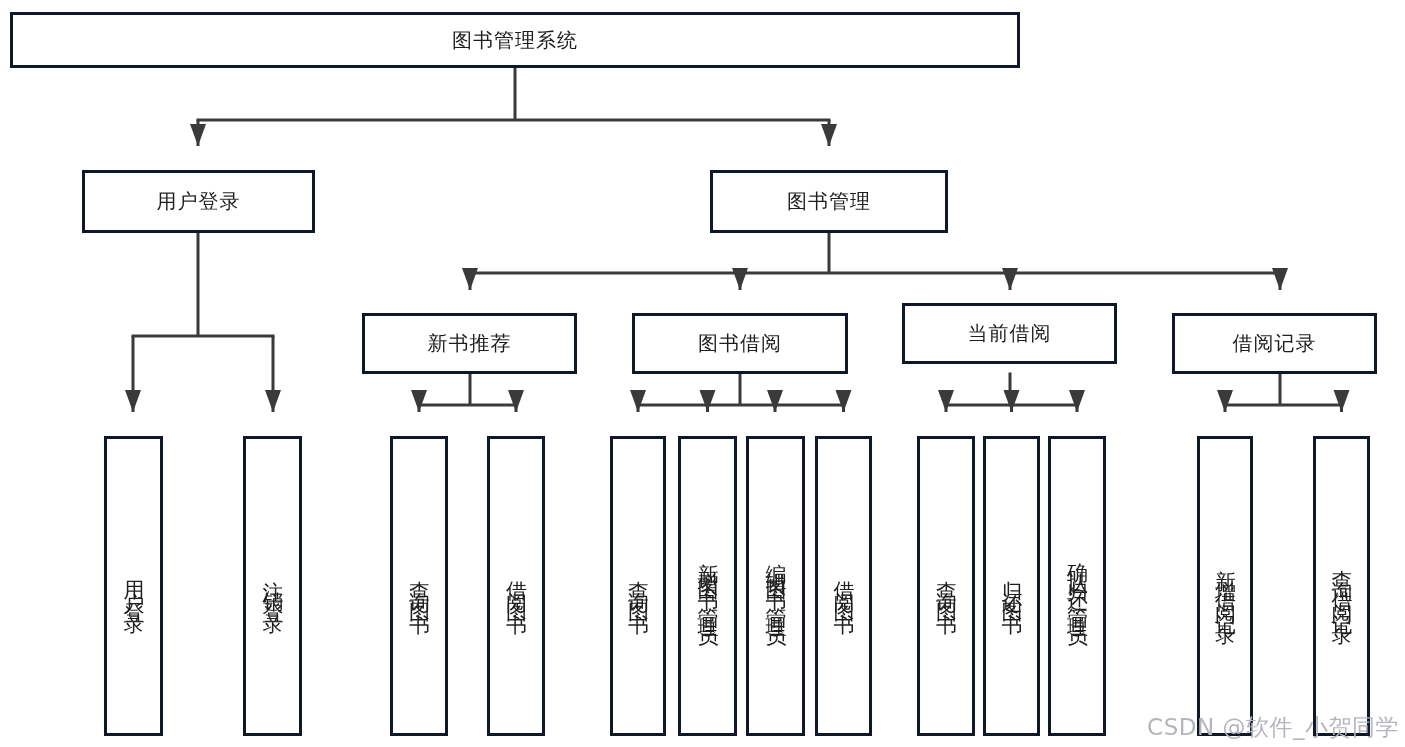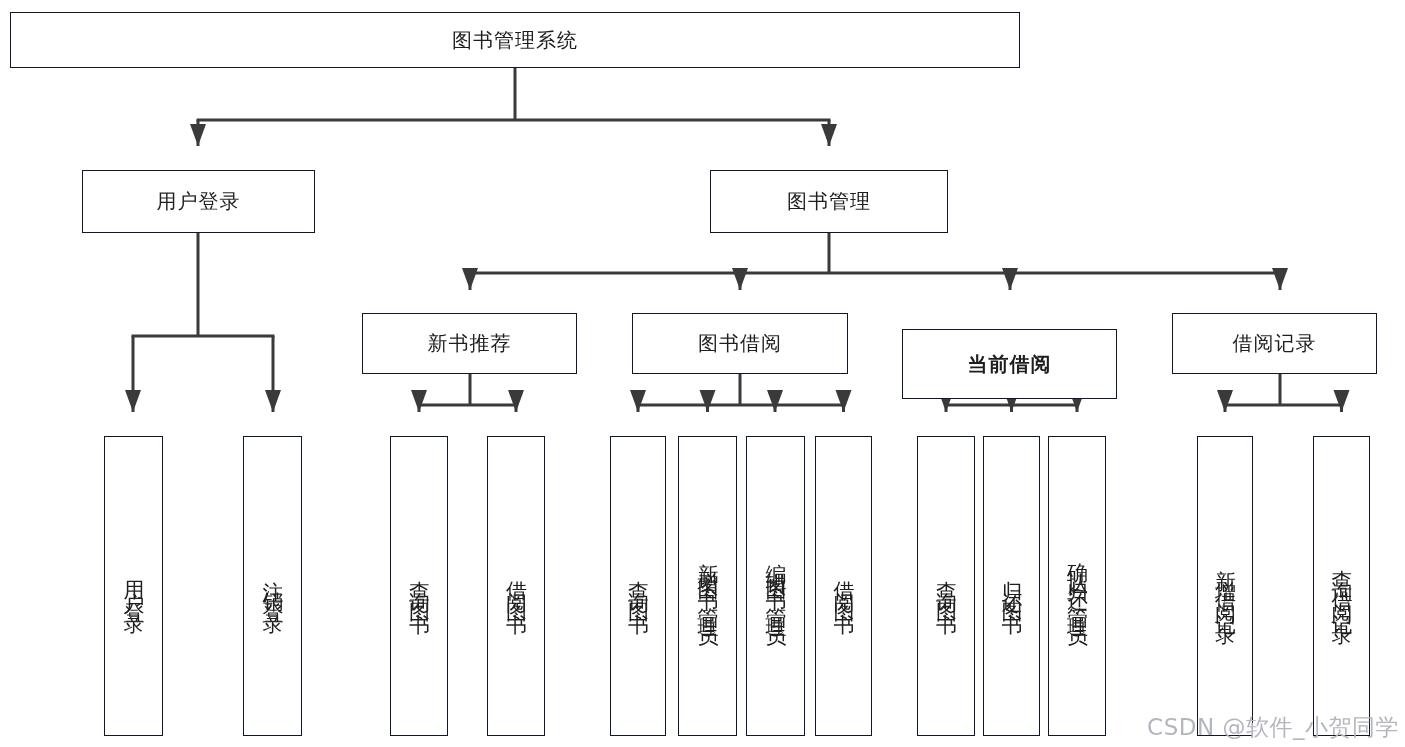--- a/index.html
+++ b/index.html
@@ -17,21 +17,21 @@
   }
   #connectors {
     position: absolute;
     left: 0; top: 0;
     width: 1405px; height: 747px;
     pointer-events: none;
   }
   .node {
     position: absolute;
     box-sizing: border-box;
-    border: 1px solid #0f172a;
+    border: 3px solid #0f172a;
     background: #ffffff;
     display: flex;
     align-items: center;
     justify-content: center;
     color: #1e1e1e;
   }
   .h-node { font-size: 20px; letter-spacing: 1px; }
   .v-node span {
     writing-mode: vertical-rl;
     text-orientation: mixed;
@@ -40,21 +40,21 @@
     line-height: 1;
     white-space: nowrap;
   }
   .v-node.tight span { letter-spacing: 9px; }
   
   #n-root   { left: 10px;   top: 12px;  width: 1010px; height: 56px; }
   #n-login  { left: 82px;   top: 170px; width: 233px;  height: 63px; }
   #n-mgmt   { left: 710px;  top: 170px; width: 238px;  height: 63px; justify-content: center; }
   #n-newrec { left: 362px;  top: 313px; width: 215px;  height: 61px; }
   #n-borrow { left: 632px;  top: 313px; width: 216px;  height: 61px; }
-  #n-curr   { left: 902px;  top: 329px; width: 215px;  height: 70px; font-weight: bold; }
+  #n-curr   { left: 902px;  top: 303px; width: 215px;  height: 61px; }
   #n-record { left: 1172px; top: 313px; width: 205px;  height: 61px; }
   .leaf { top: 436px; height: 300px; }
   #l-a1 { left: 104px;  width: 59px; }
   #l-a2 { left: 243px;  width: 59px; }
   #l-b1 { left: 390px;  width: 58px; }
   #l-b2 { left: 487px;  width: 58px; }
   #l-c1 { left: 610px;  width: 56px; }
   #l-c2 { left: 678px;  width: 59px; }
   #l-c3 { left: 746px;  width: 59px; }
   #l-c4 { left: 815px;  width: 57px; }

